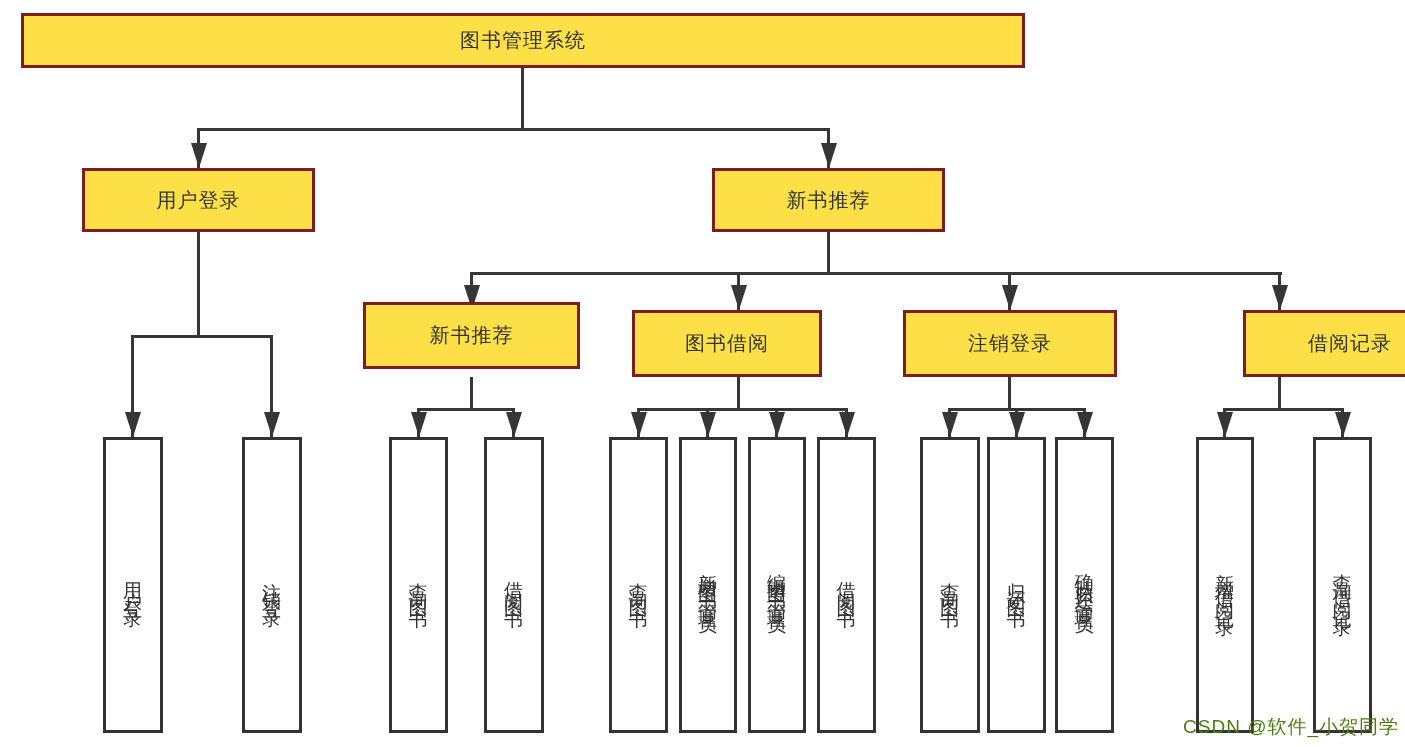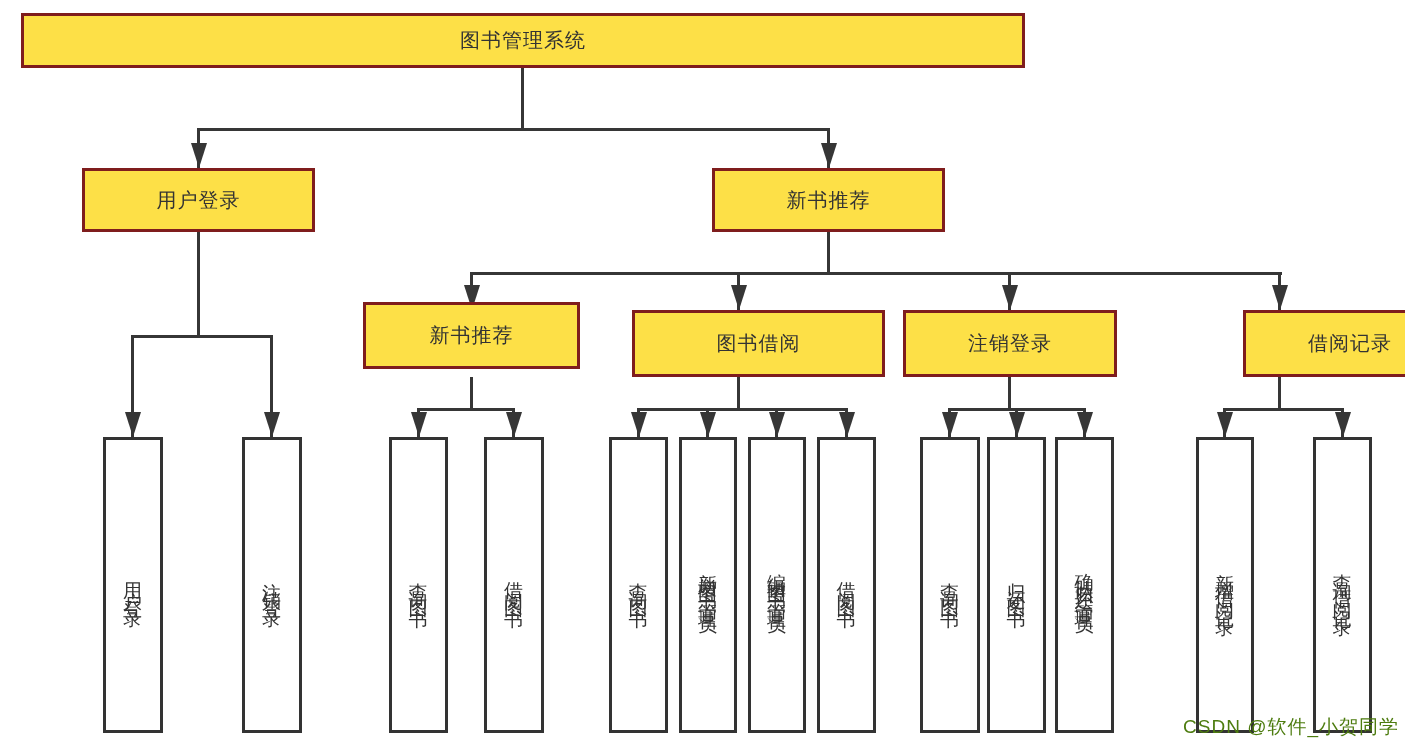--- a/index.html
+++ b/index.html
@@ -54,21 +54,21 @@
   <div class="arrow" style="left:270px;top:335px;height:102px;"></div>
 
   <div class="v" style="left:827px;top:232px;height:40px;"></div>
   <div class="h" style="left:470px;top:272px;width:812px;"></div>
   <div class="arrow" style="left:470px;top:272px;height:38px;"></div>
   <div class="arrow" style="left:737px;top:272px;height:38px;"></div>
   <div class="arrow" style="left:1008px;top:272px;height:38px;"></div>
   <div class="arrow" style="left:1278px;top:272px;height:38px;"></div>
 
   <div class="box" style="left:363px;top:302px;width:217px;height:67px;">新书推荐</div>
-  <div class="box" style="left:632px;top:310px;width:253px;height:67px;">图书借阅</div>
+  <div class="box" style="left:632px;top:310px;width:190px;height:67px;">图书借阅</div>
   <div class="box" style="left:903px;top:310px;width:214px;height:67px;">注销登录</div>
   <div class="box" style="left:1243px;top:310px;width:214px;height:67px;">借阅记录</div>
 
   <div class="v" style="left:470px;top:377px;height:31px;"></div>
   <div class="h" style="left:417px;top:408px;width:98px;"></div>
   <div class="arrow" style="left:417px;top:408px;height:29px;"></div>
   <div class="arrow" style="left:512px;top:408px;height:29px;"></div>
 
   <div class="v" style="left:737px;top:377px;height:31px;"></div>
   <div class="h" style="left:637px;top:408px;width:211px;"></div>

